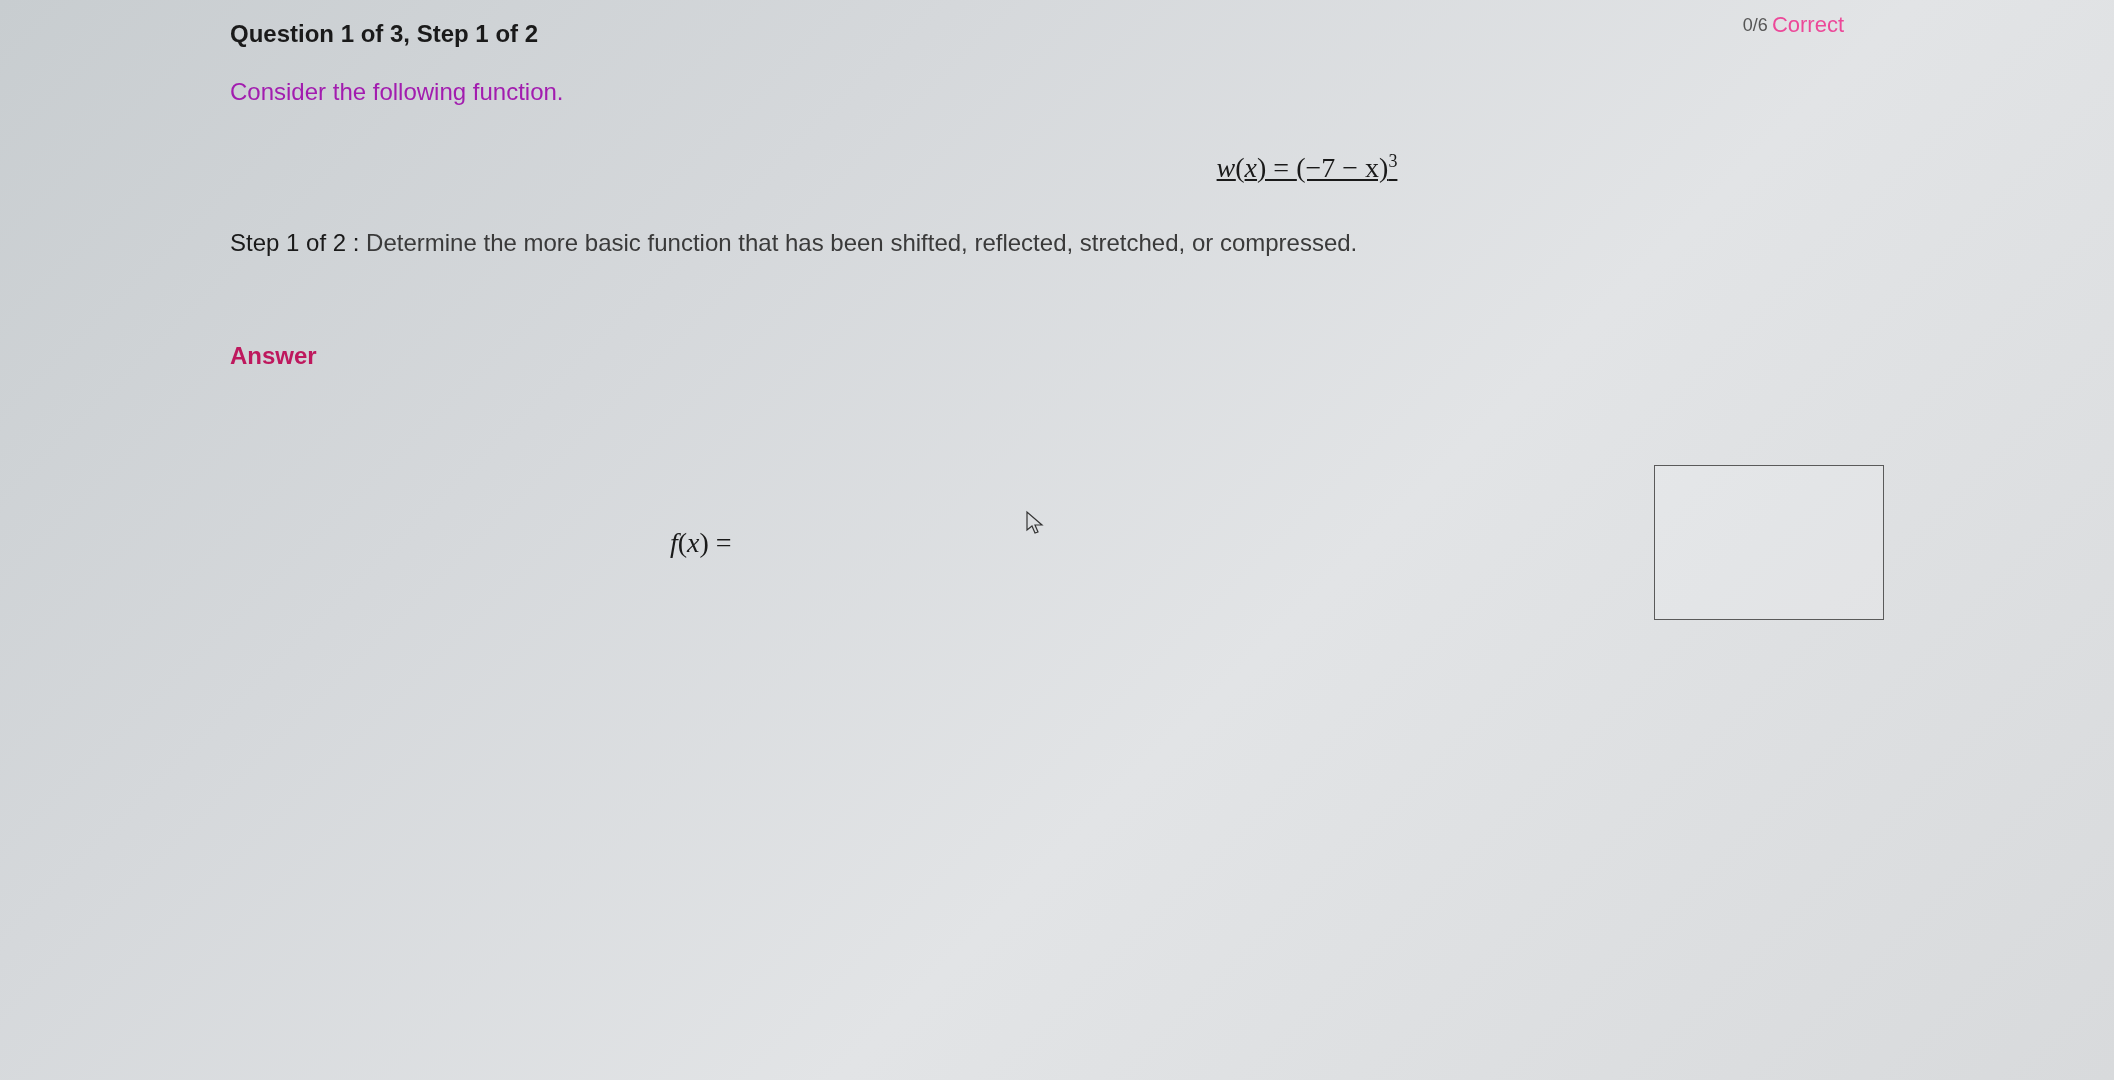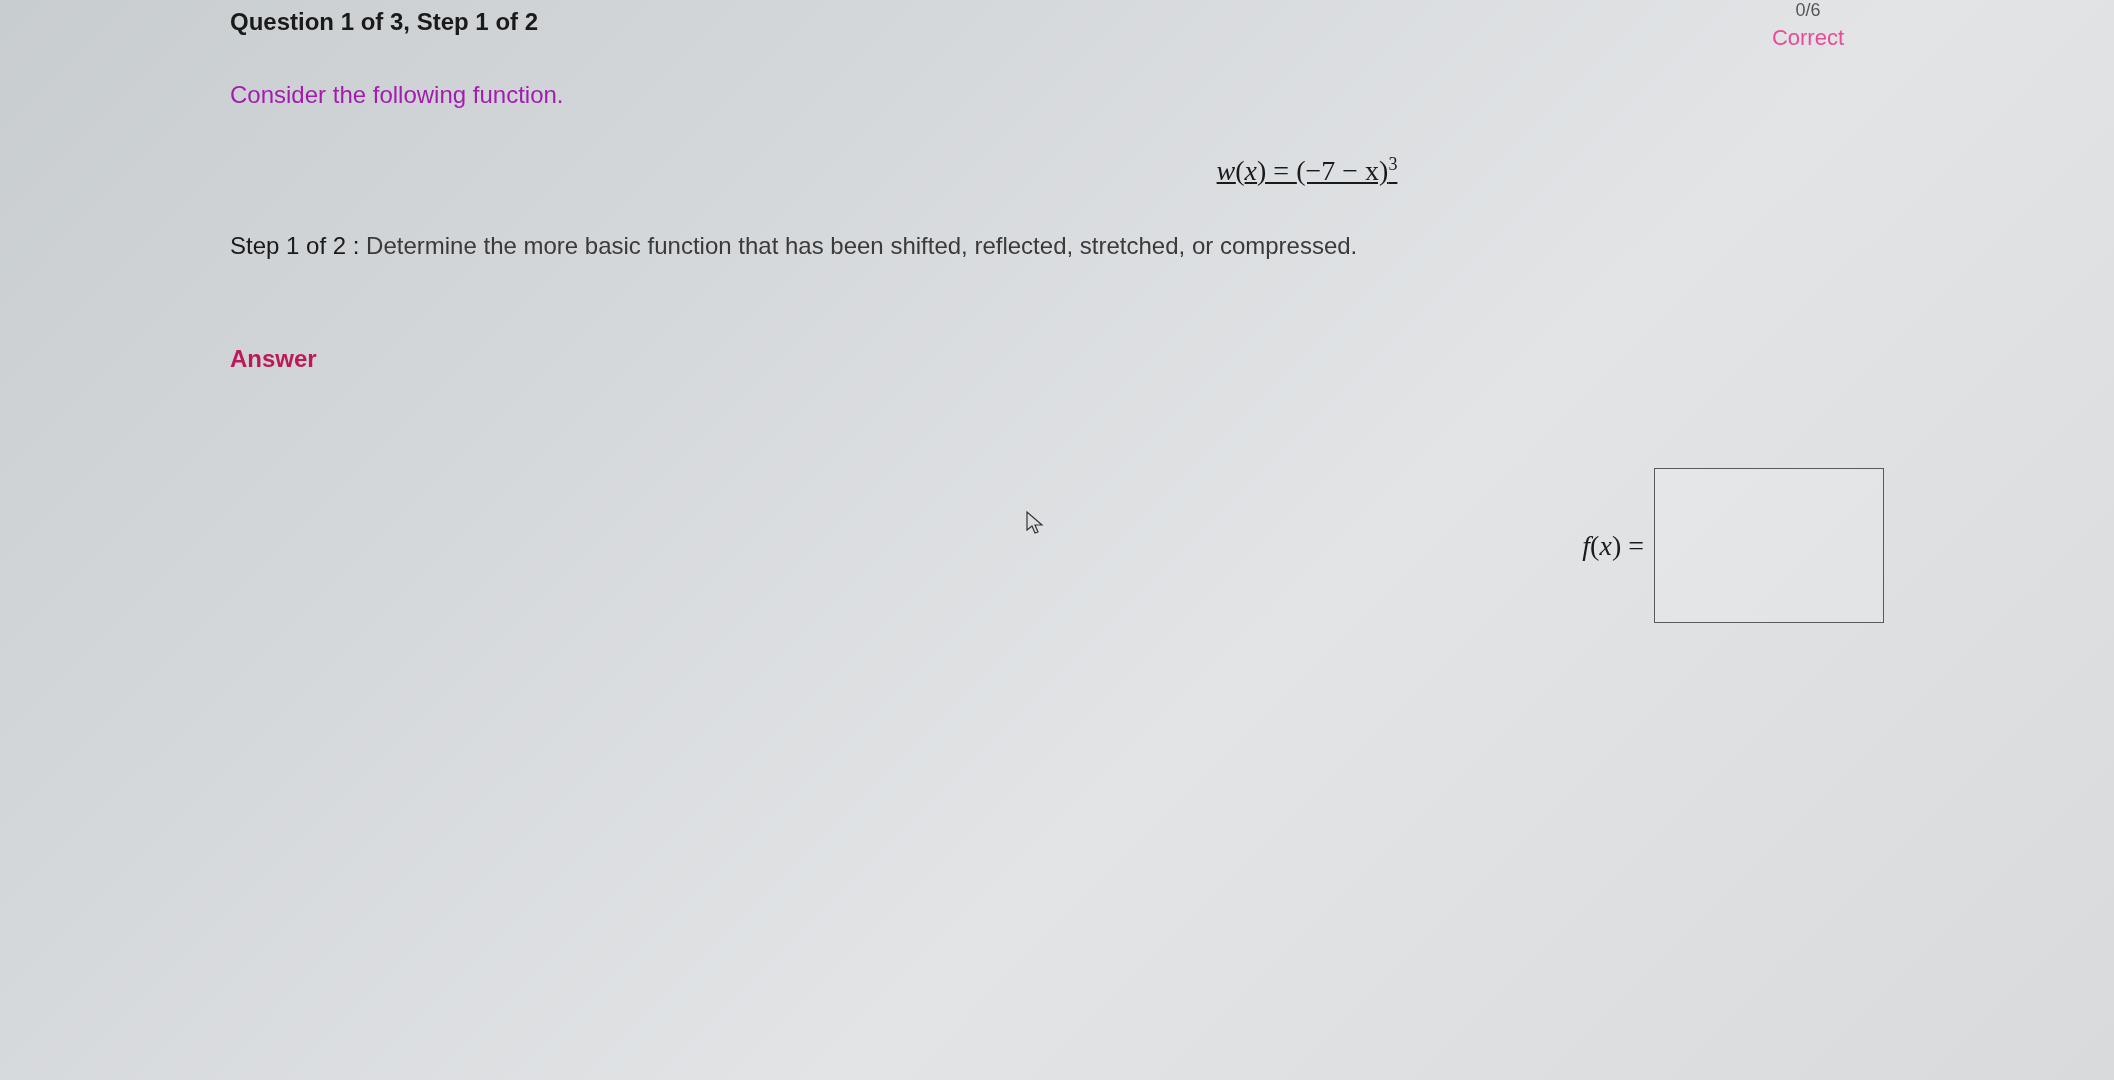--- a/index.html
+++ b/index.html
@@ -9,38 +9,38 @@
     }
     body {
       font-family: 'Segoe UI', Arial, sans-serif;
       background: linear-gradient(135deg, #c8cdd0 0%, #d5d8db 30%, #e2e4e6 60%, #d8dadc 100%);
       width: 2114px;
       height: 1080px;
       overflow: hidden;
       color: #2a2a2a;
     }
     .container {
-      padding: 0 230px;
+      padding: 12px 230px;
       height: 100%;
     }
     .header-row {
       display: flex;
       justify-content: space-between;
       align-items: flex-start;
       padding-top: 8px;
       padding-bottom: 30px;
     }
     .question-header {
       font-size: 24px;
       font-weight: 700;
       color: #1a1a1a;
     }
     .score-area {
       display: flex;
-      flex-direction: column;
+      flex-direction: row;
       align-items: center;
       gap: 4px;
       margin-right: 40px;
       margin-top: -8px;
     }
     .score-value {
       font-size: 18px;
       color: #555;
     }
     .score-label {
@@ -81,21 +81,21 @@
     }
     .answer-label {
       font-size: 24px;
       font-weight: 700;
       color: #be185d;
       margin-bottom: 95px;
     }
     .answer-input-row {
       display: flex;
       align-items: center;
-      justify-content: flex-end;
+      justify-content: space-between;
       padding-left: 440px;
       gap: 10px;
     }
     .fx-label {
       font-family: 'Cambria Math', 'Times New Roman', serif;
       font-size: 28px;
       color: #1a1a1a;
     }
     .fx-label .f-it {
       font-style: italic;

